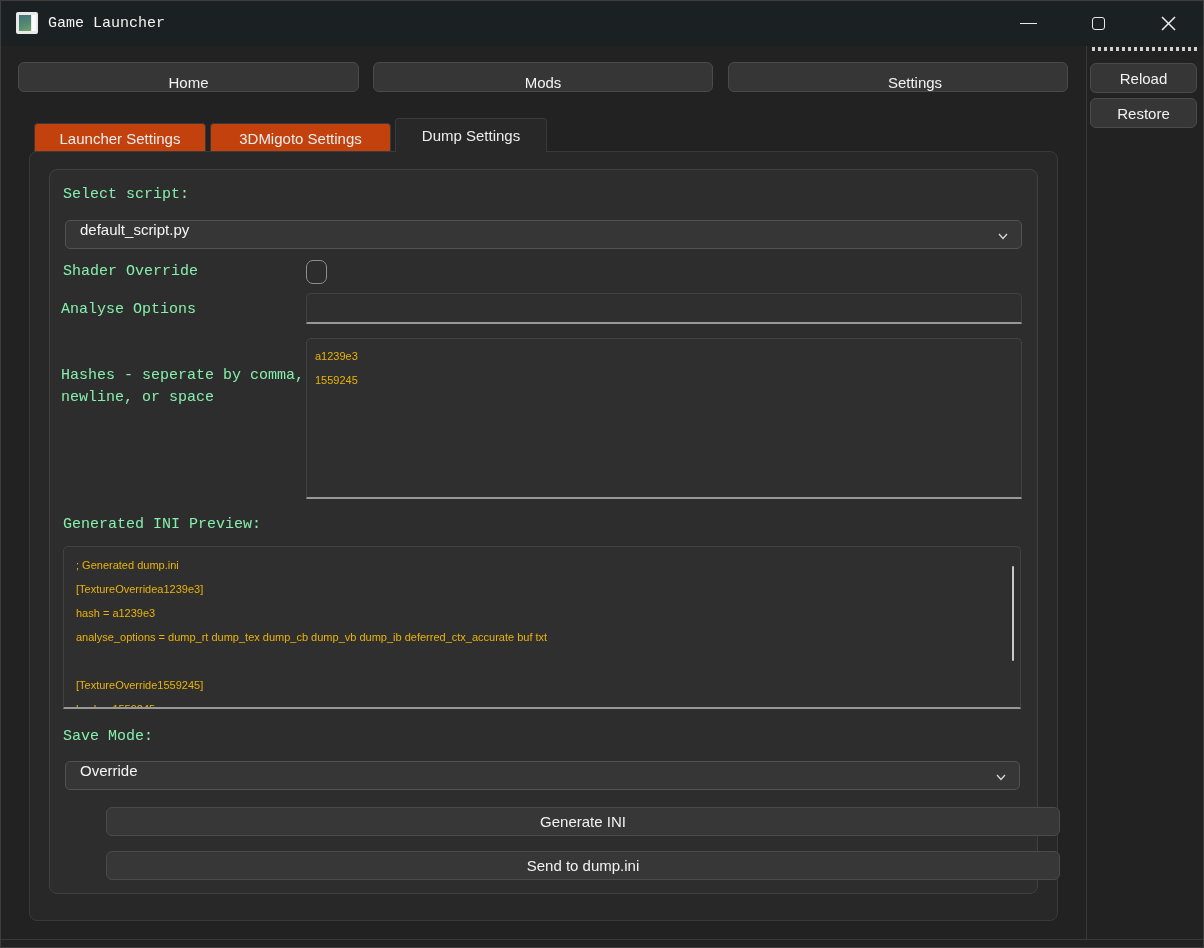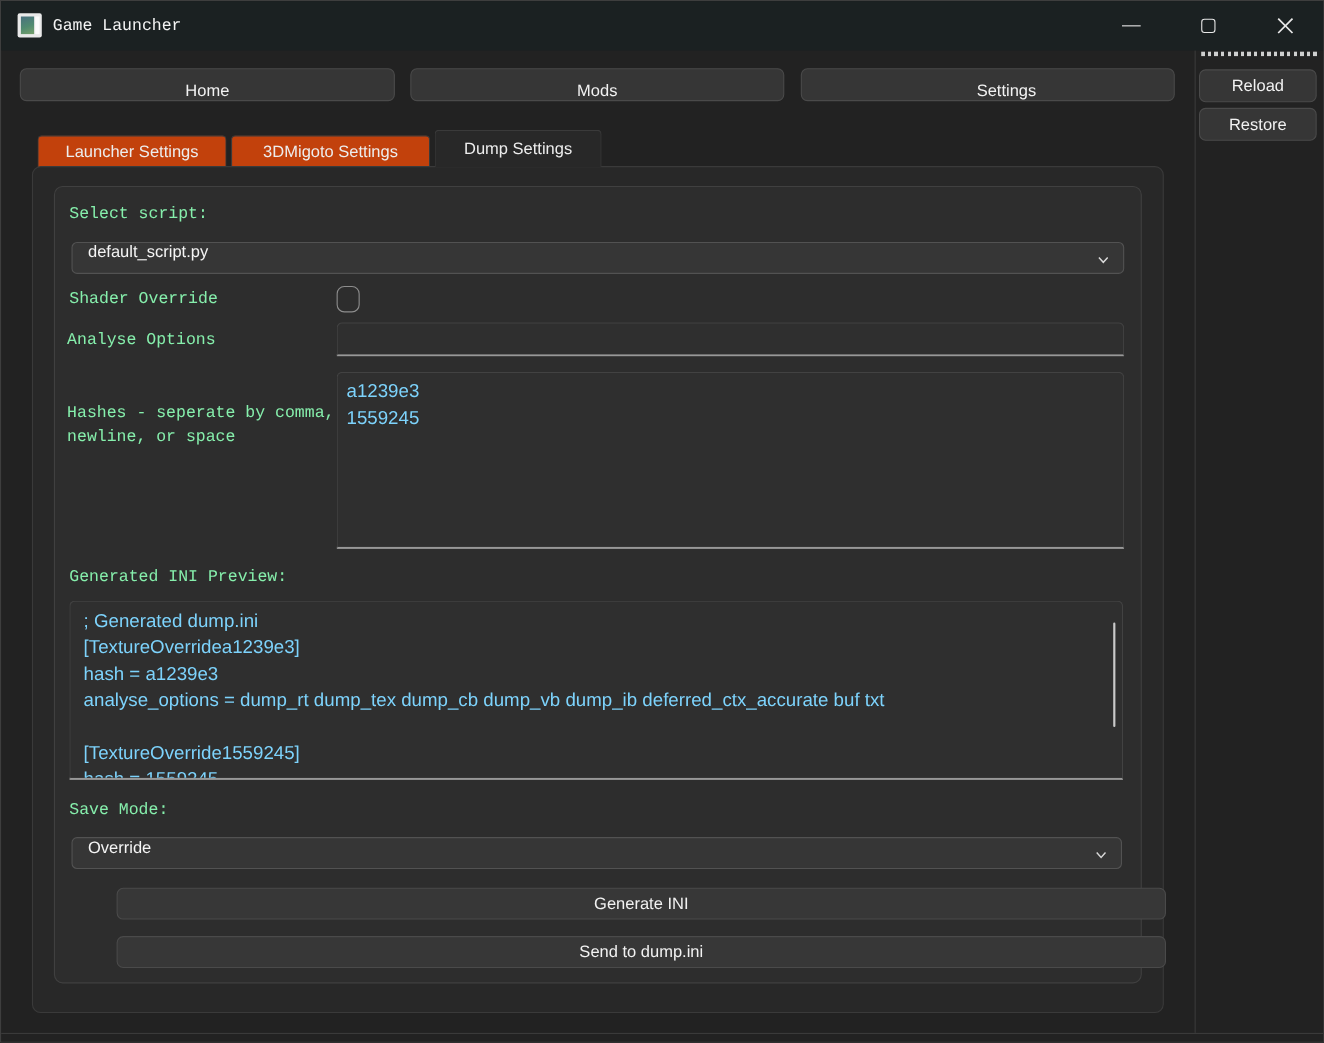--- a/index.html
+++ b/index.html
@@ -70,21 +70,21 @@
     background:transparent; z-index:5; cursor:pointer;
   }
   .lineedit {
     position:absolute; height:31px; background:#2f2f2f; border:1px solid #424242;
     border-bottom:2px solid #989898; border-radius:5px 5px 0 0; z-index:5;
     color:#f5f5f5; font-size:15px; font-family:inherit; padding:0 8px; outline:none;
   }
   .textbox {
     position:absolute; background:#2f2f2f; border:1px solid #424242;
     border-bottom:2px solid #989898; border-radius:5px 5px 0 0; z-index:5;
-    color:#7dd3fc; font-size:17px; font-family:inherit; line-height:24px;
+    color:#eab308; font-size:11px; font-family:inherit; line-height:24px;
     padding:5px 8px; outline:none; resize:none; overflow:hidden; white-space:pre-wrap;
   }
   .scroll-handle { position:absolute; width:2px; background:#c9c9c9; border-radius:1px; z-index:6; }
   .big-btn {
     position:absolute; height:29px; background:#373737; border:1px solid #4a4a4a; border-radius:6px;
     display:flex; align-items:center; justify-content:center; color:#f2f2f2; z-index:5; cursor:pointer;margin-left:41px;
   }
   .bottom-line { position:absolute; left:0; top:938px; width:100%; height:1px; background:#3a3a3a; }
 </style>
 </head>

